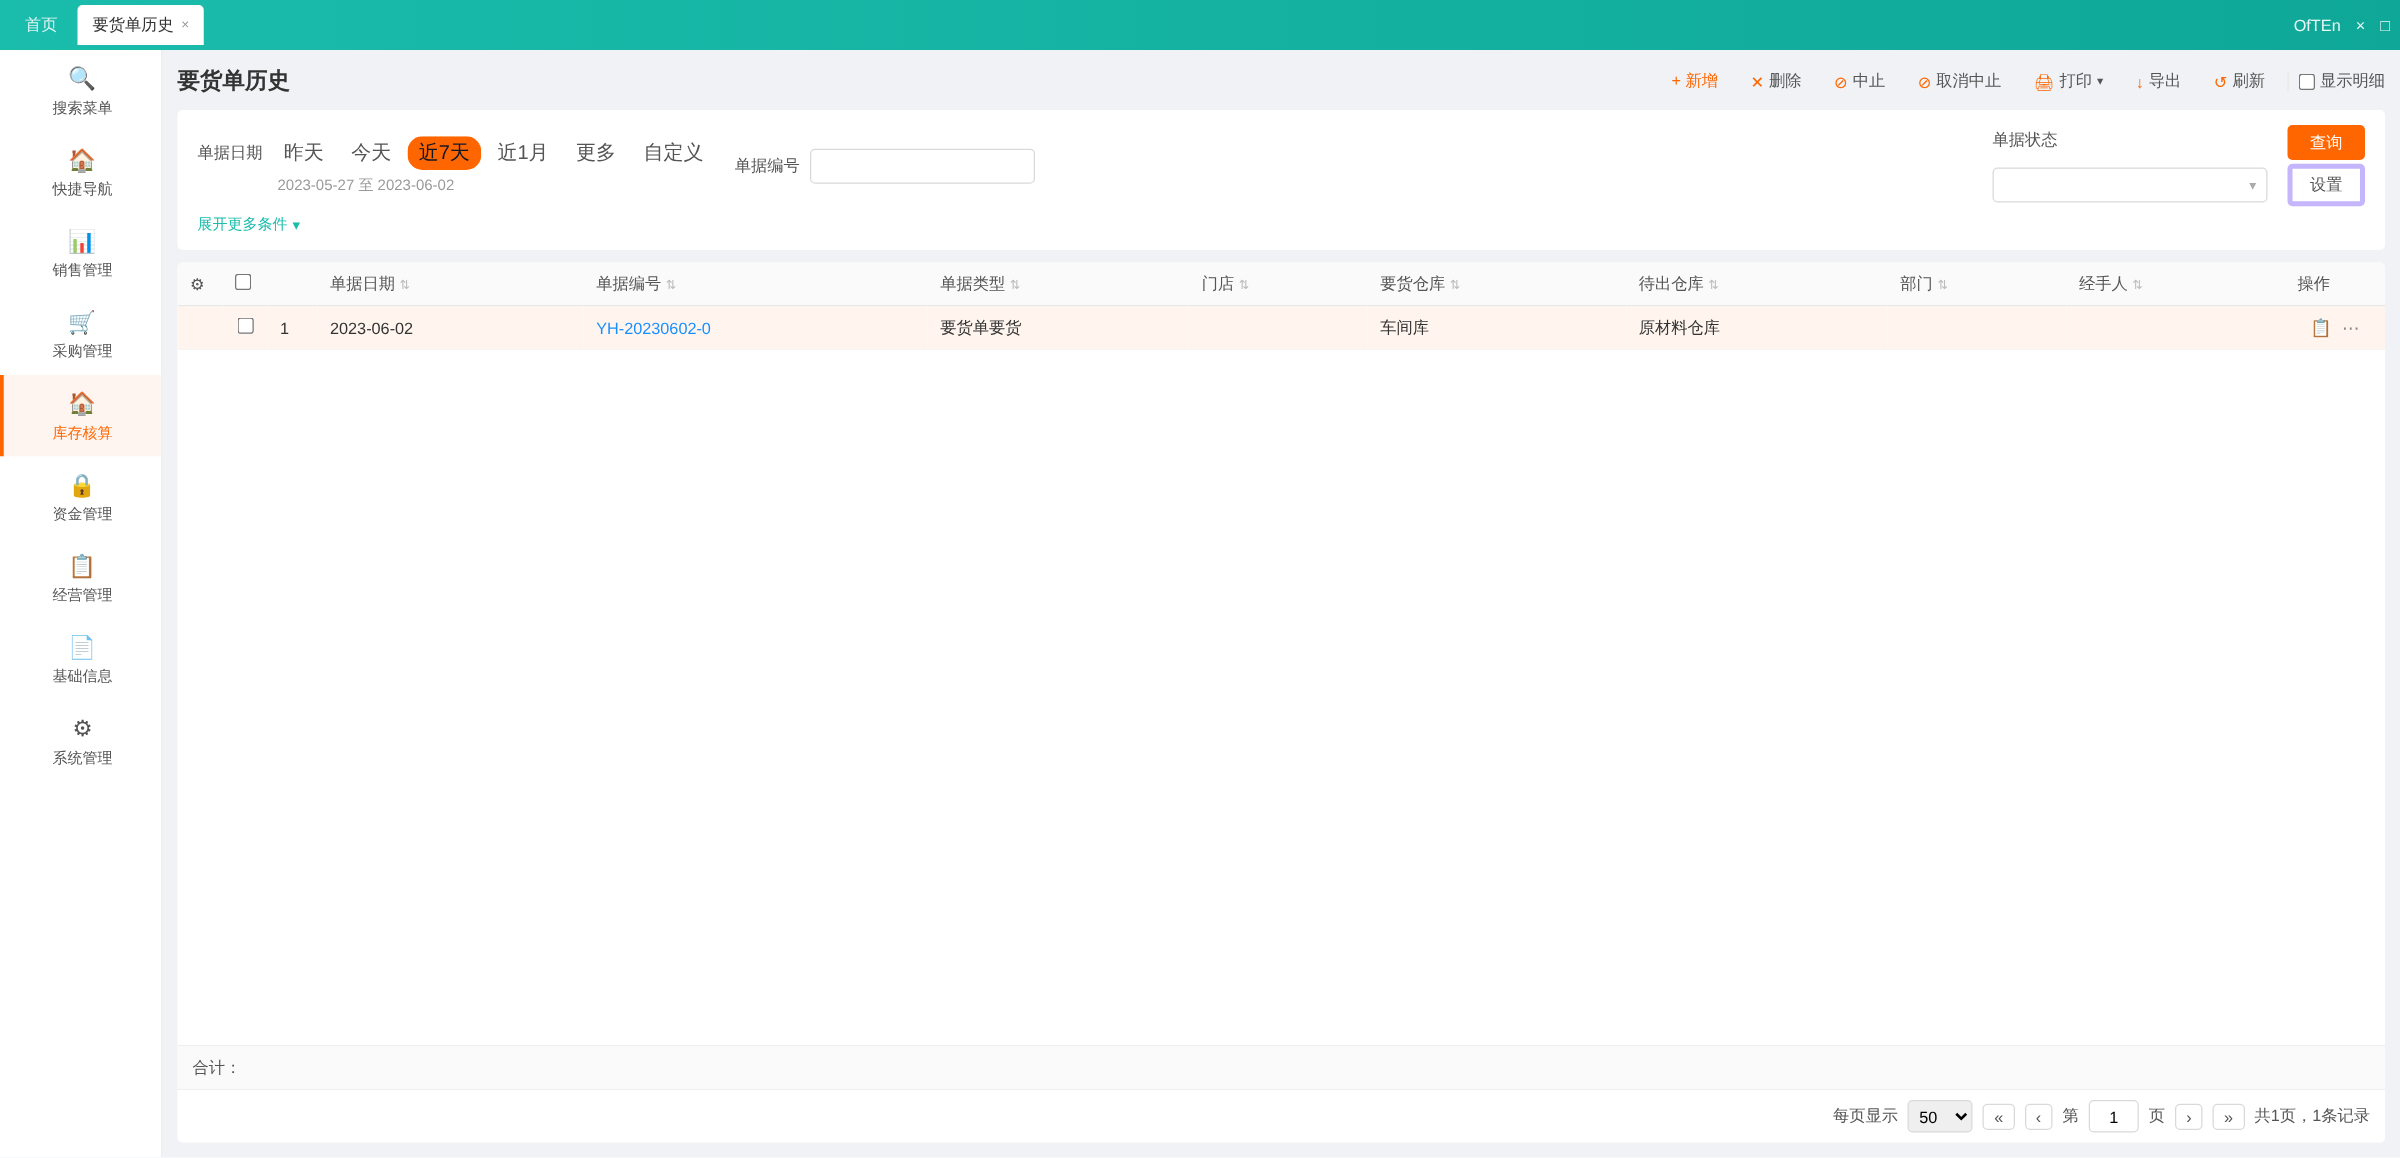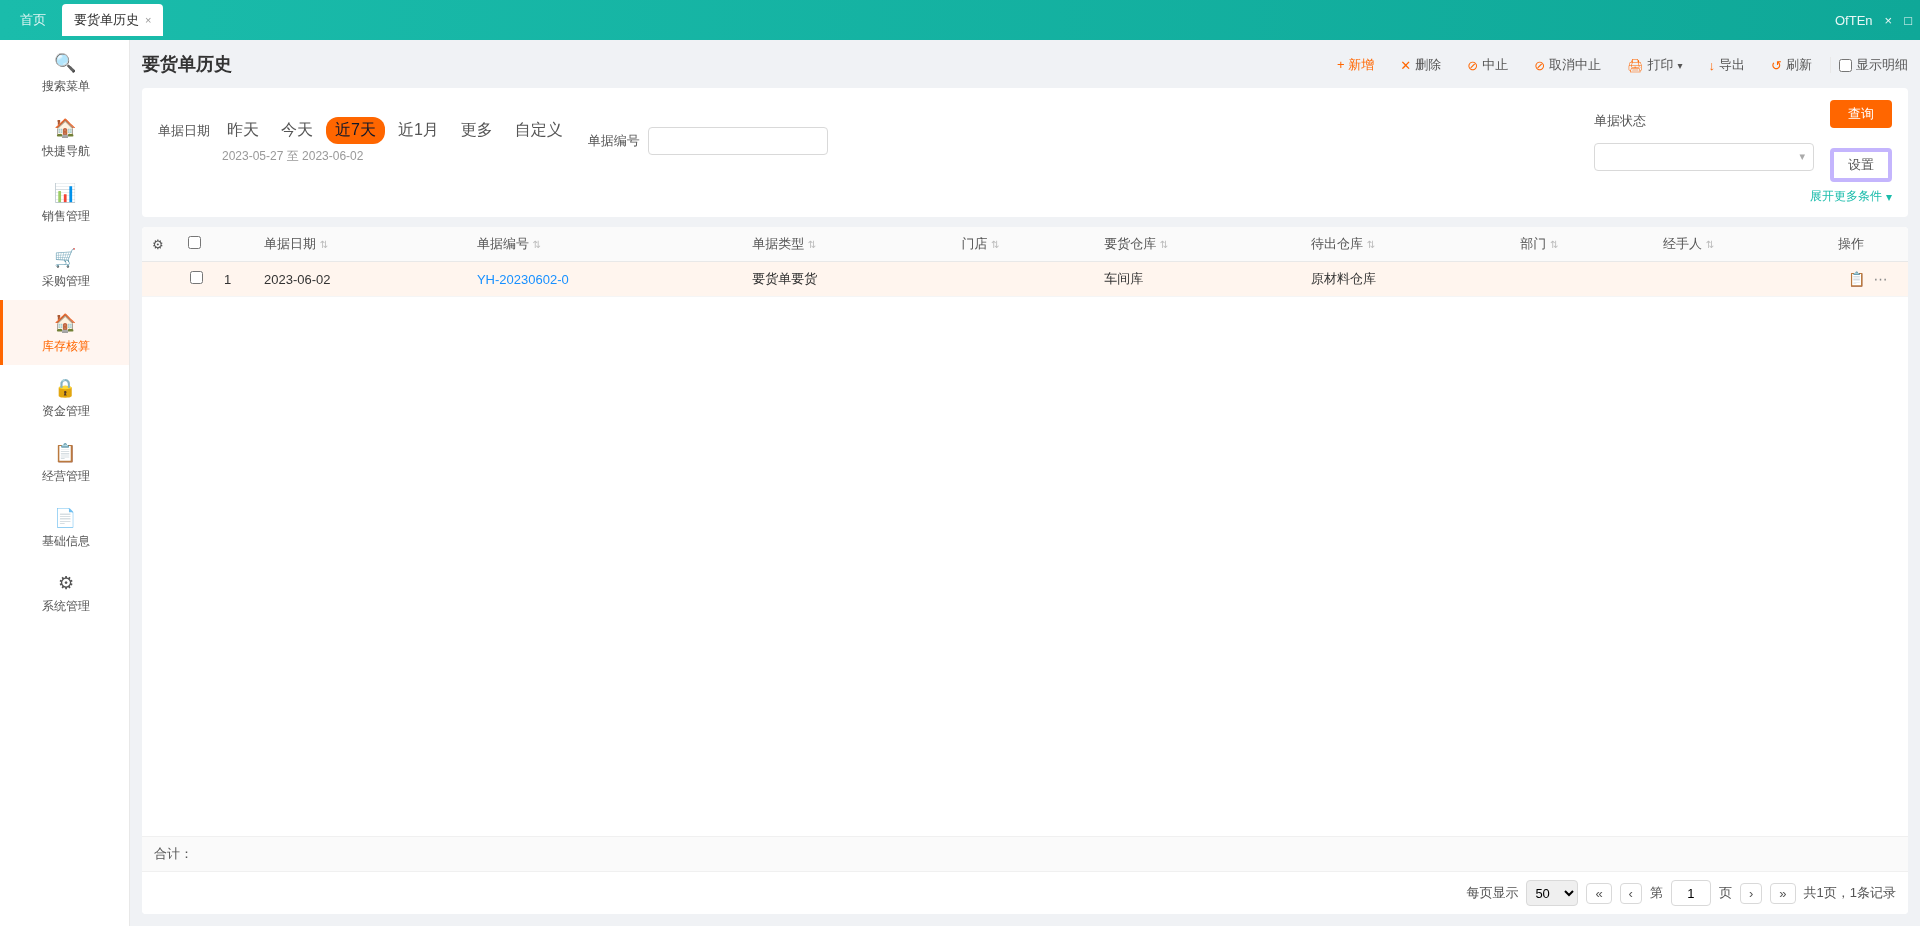--- a/index.html
+++ b/index.html
@@ -160,21 +160,21 @@
       height: 28px;
       padding: 0 8px;
       width: 220px;
       background: #fff;
       cursor: pointer;
       justify-content: space-between;
     }
     .expand-more {
       display: flex;
       align-items: center;
-      justify-content: flex-end;
+      justify-content: flex-start;
       color: #1abcab;
       font-size: 12px;
       cursor: pointer;
       margin-top: 6px;
       gap: 4px;
     }
     .toolbar-btn {
       display: flex;
       align-items: center;
       gap: 4px;
@@ -439,21 +439,21 @@
         </div>
 
         <div style="display:flex; align-items:flex-start; gap:13px; margin-left: auto; flex-direction: column;">
           <span class="filter-label">单据状态</span>
           <div class="filter-select-wrapper">
             <span></span>
             <span style="color:#aaa; font-size:11px;">▾</span>
           </div>
         </div>
 
-        <div style="display:flex; flex-direction:column; gap:20px;justify-content:space-between;">
+        <div style="display:flex; flex-direction:column; gap:3px;justify-content:space-between;">
           <button class="btn-query">查询</button>
           <button class="btn-settings">设置</button>
         </div>
       </div>
 
       <div class="expand-more">
         <span>展开更多条件</span>
         <span>▾</span>
       </div>
     </div>

